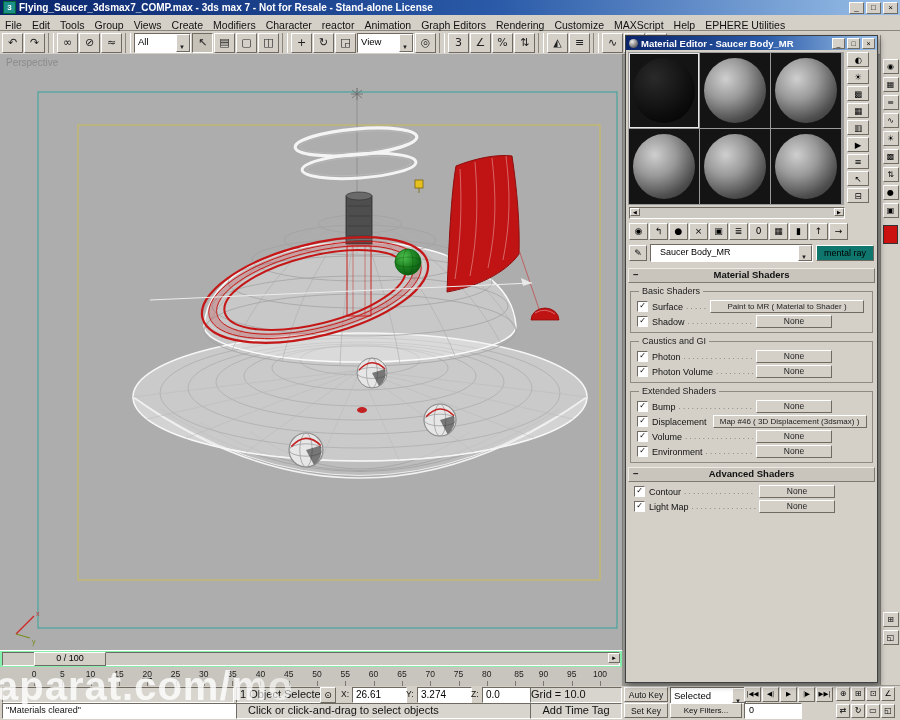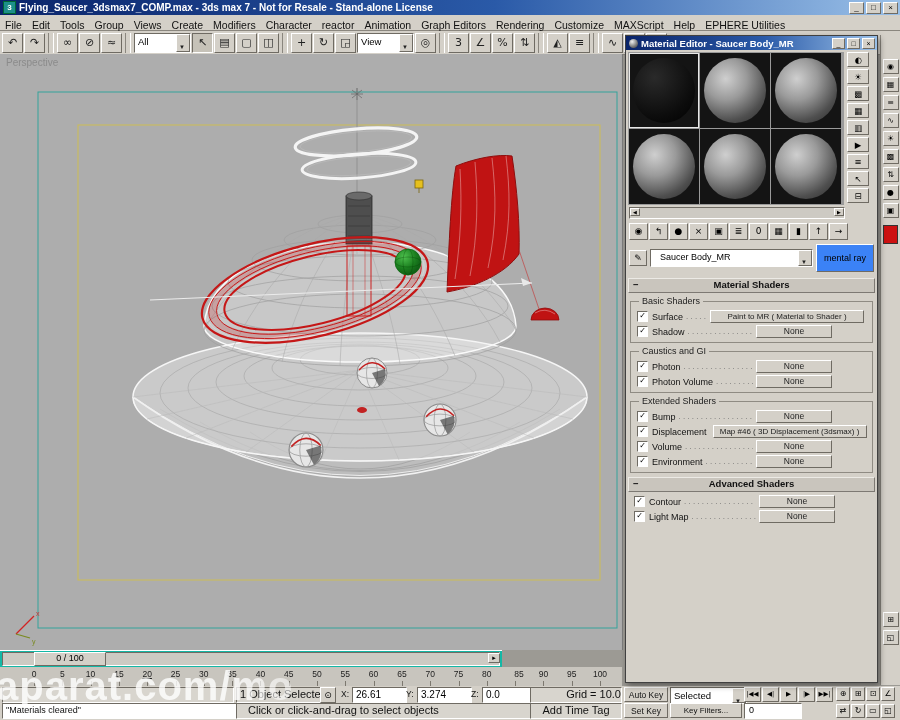--- a/index.html
+++ b/index.html
@@ -38,21 +38,21 @@
   #viewport{position:absolute;left:0;top:54px;width:622px;height:596px;background:#adadad;
     border-right:1px solid #7d7d7d}
   #vp-label{position:absolute;left:6px;top:3px;font-size:10px;color:#8b8b8b;z-index:5}
   #vp-svg{position:absolute;left:0;top:0}
   #watermark{position:absolute;left:-4px;top:664px;z-index:60;pointer-events:none;
     font-size:40px;font-weight:bold;color:rgba(255,255,255,.8);letter-spacing:1px;width:430px;
     -webkit-mask-image:linear-gradient(90deg,#000 55%,rgba(0,0,0,.25) 85%,transparent 100%);
     mask-image:linear-gradient(90deg,#000 55%,rgba(0,0,0,.25) 85%,transparent 100%)}
 
   
-  #timeslider{position:absolute;left:0;top:650px;width:502px;height:16px;background:#14b8a6;
+  #timeslider{position:absolute;left:0;top:650px;width:622px;height:16px;background:#86efac;
     border-top:1px solid #fff;border-bottom:1px solid #8a867e}
   .ts-track{position:absolute;left:2px;right:2px;top:1px;bottom:1px;background:#cdcac3;
     border:1px solid;border-color:#6f6b63 #fff #fff #6f6b63}
   .ts-handle{position:absolute;left:34px;top:1px;width:70px;height:12px;background:#d4d0c8;
     border:1px solid;border-color:#fff #6f6b63 #6f6b63 #fff;font-size:9px;text-align:center;line-height:11px}
   .ts-end{position:absolute;right:2px;top:2px;width:12px;height:10px;background:#d4d0c8;
     border:1px solid;border-color:#fff #6f6b63 #6f6b63 #fff;font-size:7px;line-height:8px;text-align:center;padding:0}
   #ruler{position:absolute;left:0;top:667px;width:622px;height:19px;background:#c8c5be;
     border-bottom:1px solid #8a867e}
   .tick{position:absolute;top:2px;transform:translateX(-50%);font-size:8.5px;color:#222}
@@ -65,21 +65,21 @@
   #listener-top{position:absolute;left:2px;top:1px;width:230px;height:14px}
   #listener-bottom{position:absolute;left:2px;top:17px;width:230px;height:14px;background:#fff;
     font-size:9px;line-height:13px;padding-left:3px}
   #sel-status{position:absolute;left:236px;top:1px;width:82px;height:14px;line-height:13px;padding-left:3px}
   #prompt{position:absolute;left:236px;top:17px;width:284px;height:14px;line-height:13px;padding-left:11px}
   #lockbtn{position:absolute;left:320px;top:1px;width:16px;height:16px;background:#d4d0c8;
     border:1px solid;border-color:#fff #6f6b63 #6f6b63 #fff;font-size:9px;line-height:13px;text-align:center;padding:0}
   .coordlbl{position:absolute;top:3px;font-size:8.5px;color:#111}
   .coordfield{position:absolute;top:1px;height:14px;width:50px;background:#fff;
     border:1px solid;border-color:#6f6b63 #fff #fff #6f6b63;font-size:10px;line-height:13px;padding-left:3px}
-  #gridbox{position:absolute;left:530px;top:1px;width:90px;height:14px;text-align:right;line-height:13px}
+  #gridbox{position:absolute;left:530px;top:1px;width:90px;height:14px;text-align:left;line-height:13px}
   #timetag{position:absolute;left:530px;top:17px;width:90px;height:14px;text-align:center;line-height:13px}
   .abtn{position:absolute;background:#d4d0c8;border:1px solid;border-color:#fff #6f6b63 #6f6b63 #fff;
     font-size:8.5px;text-align:center;padding:0;color:#111}
   #autokey{left:624px;top:1px;width:44px;height:15px}
   #setkey{left:624px;top:17px;width:44px;height:15px}
   #keyfilters{left:670px;top:17px;width:72px;height:15px;font-size:8px}
   #selset{position:absolute;left:670px;top:1px;width:72px;height:15px}
   #playback{position:absolute;left:744px;top:1px;display:flex;gap:1px}
   .pbtn{width:17px;height:15px;background:#d4d0c8;border:1px solid;border-color:#fff #6f6b63 #6f6b63 #fff;
     font-size:6.5px;line-height:13px;text-align:center;padding:0}
@@ -123,21 +123,21 @@
   .hs-btn{position:absolute;top:0;width:10px;height:8px;background:#d4d0c8;
     border:1px solid;border-color:#fff #6f6b63 #6f6b63 #fff;font-size:5px;line-height:7px;text-align:center;padding:0}
   #me-tools{display:flex;gap:1px;padding:4px 2px 2px 3px}
   .mtool{width:19px;height:17px;background:#d4d0c8;border:1px solid;border-color:#fff #6f6b63 #6f6b63 #fff;
     font-size:9px;line-height:15px;text-align:center;padding:0}
   #me-name-row{display:flex;align-items:center;gap:3px;padding:2px 3px}
   #pickbtn{width:18px;height:16px;background:#d4d0c8;border:1px solid;border-color:#fff #6f6b63 #6f6b63 #fff;
     font-size:9px;line-height:14px;text-align:center;padding:0}
   #matname-dd{position:relative;flex:1;height:16px;background:#fff;border:1px solid;
     border-color:#6f6b63 #fff #fff #6f6b63;font-size:9px;line-height:14px;padding-left:9px}
-  #mattype{width:58px;height:28px;background:#3b82f6;border:1px solid;border-color:#fff #6f6b63 #6f6b63 #fff;
+  #mattype{width:58px;height:16px;background:#0f766e;border:1px solid;border-color:#fff #6f6b63 #6f6b63 #fff;
     font-size:9px;padding:0}
   .rollout-header{height:13px;margin:4px 2px 2px 2px;background:#c9c5bd;position:relative;
     border:1px solid;border-color:#eceae5 #7d7973 #7d7973 #eceae5;
     font-size:9.5px;font-weight:bold;text-align:center;line-height:12px;color:#111}
   .rollout-header .minus{position:absolute;left:4px;top:0;font-weight:bold}
   .groupbox{position:relative;border:1px solid #8f8b83;margin:8px 4px 4px 4px;padding:7px 4px 3px 4px}
   .gtitle{position:absolute;top:-6px;left:8px;background:#d4d0c8;padding:0 3px;font-size:9px;color:#222}
   .srow{display:flex;align-items:center;height:15px;padding:0 2px}
   .cb{width:9px;height:9px;background:#fff;border:1px solid;border-color:#6f6b63 #fff #fff #6f6b63;
     font-size:8px;line-height:8px;text-align:center;color:#000;flex:none}

